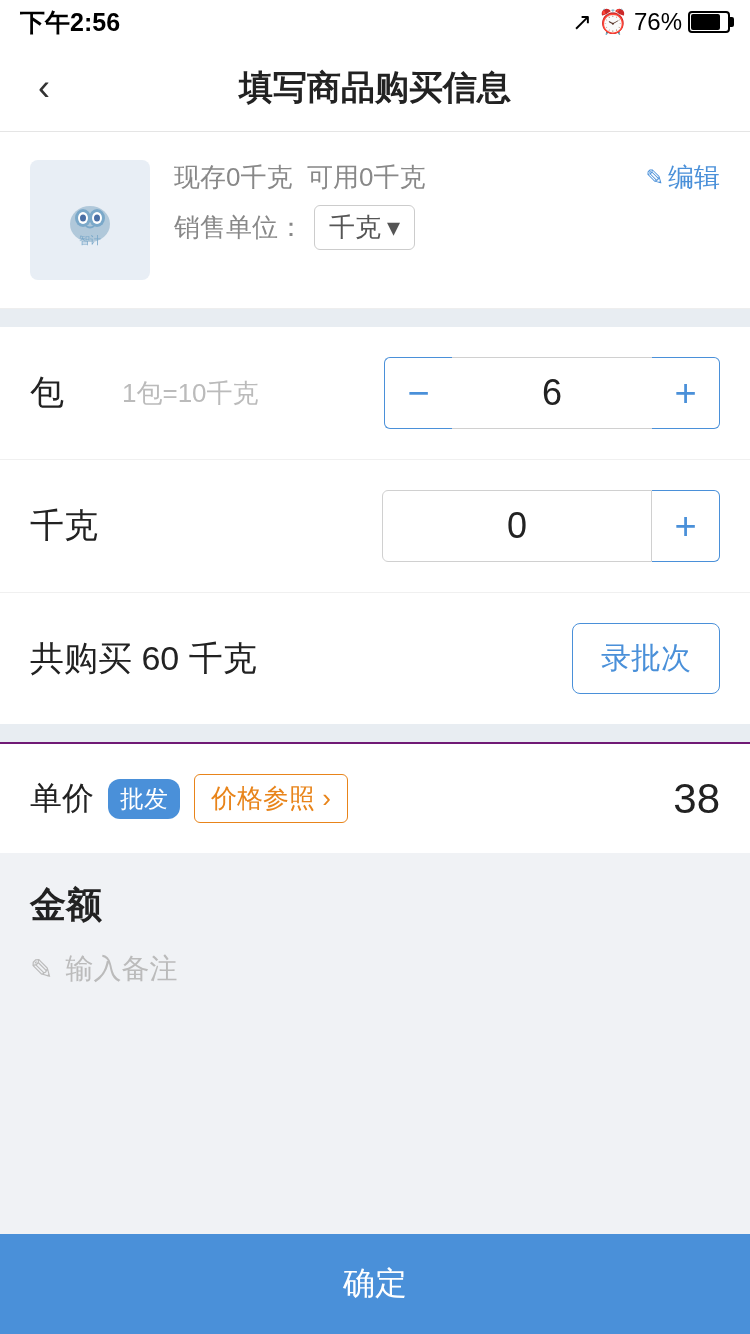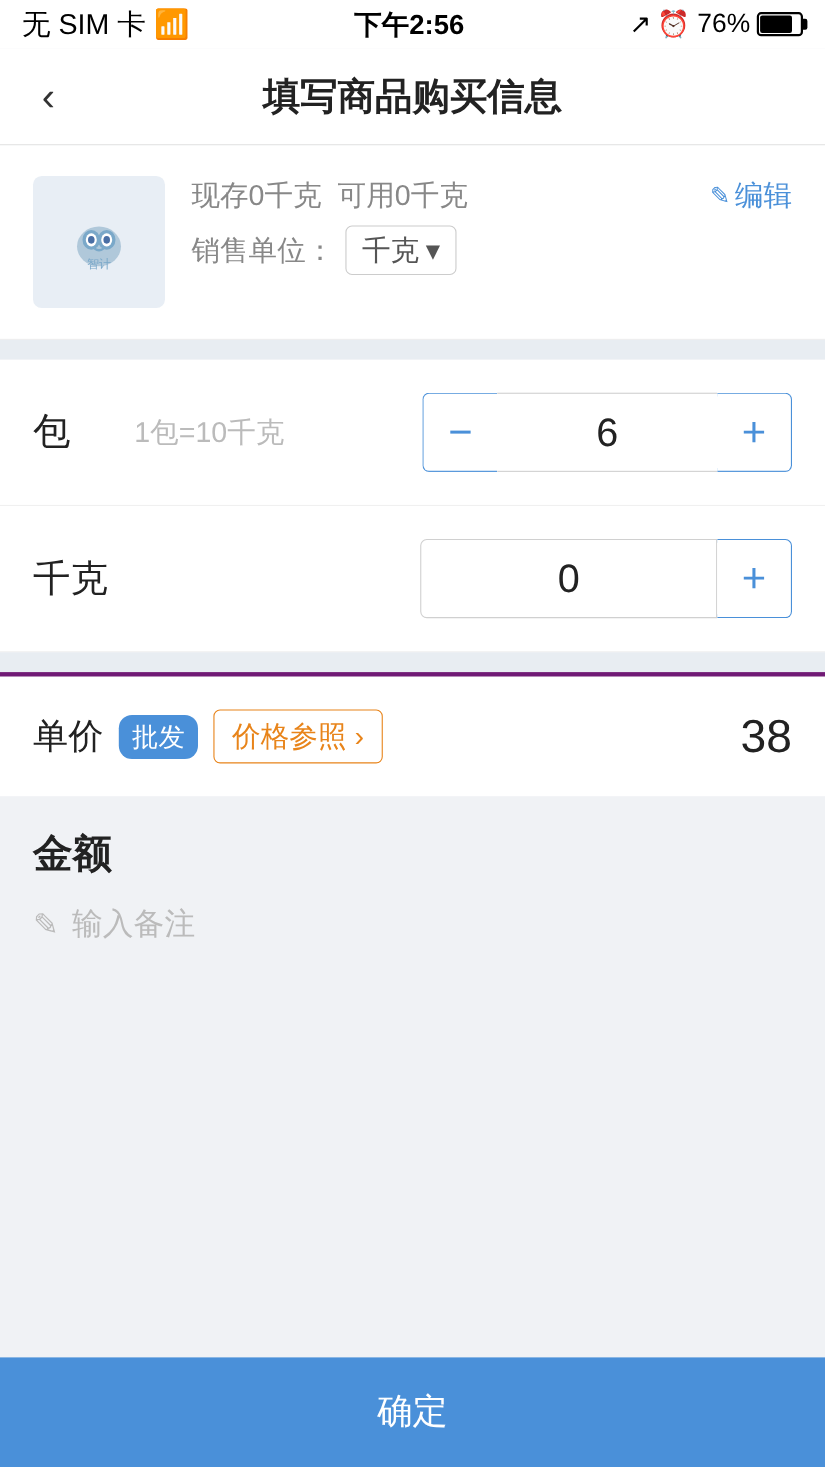--- a/index.html
+++ b/index.html
@@ -242,21 +242,21 @@
     }
 
     
     .price-section {
       background: #fff;
       padding: 30px 30px;
       display: flex;
       align-items: center;
       justify-content: space-between;
       margin-top: 0;
-      border-top: 4px solid #701a75;
+      border-top: 2px solid #701a75;
     }
     .price-left {
       display: flex;
       align-items: center;
       gap: 14px;
     }
     .price-label {
       font-size: 32px;
       color: #222;
     }
@@ -339,21 +339,20 @@
     .confirm-btn-text {
       font-size: 32px;
       color: #fff;
       font-weight: 500;
     }
   </style>
 </head>
 <body>
 
 <div class="status-bar">
-  <span class="status-left">无 SIM 卡 📶</span>
   <span class="status-center">下午2:56</span>
   <span class="status-right">
     <span>↗</span>
     <span>⏰</span>
     <span>76%</span>
     <span class="battery-icon">
       <span class="battery-fill"></span>
     </span>
   </span>
 </div>
@@ -414,20 +413,26 @@
 
   <div class="input-row">
     <span class="input-label">千克</span>
     <span class="input-hint"></span>
     <div class="quantity-control">
       <input class="qty-input-simple" type="text" value="0" style="">
       <button class="qty-btn qty-btn-right">+</button>
     </div>
   </div>
 
+  <div class="total-row">
+    <span class="total-label">
+      <span>共购买</span>&nbsp;<span>60</span>&nbsp;<span>千克</span>
+    </span>
+    <button class="record-batch-btn">录批次</button>
+  </div>
 </div>
 
 <div class="section-divider"></div>
 
 <div class="price-section">
   <div class="price-left">
     <span class="price-label">单价</span>
     <span class="batch-tag">批发</span>
     <button class="price-ref-btn">价格参照 ›</button>
   </div>

